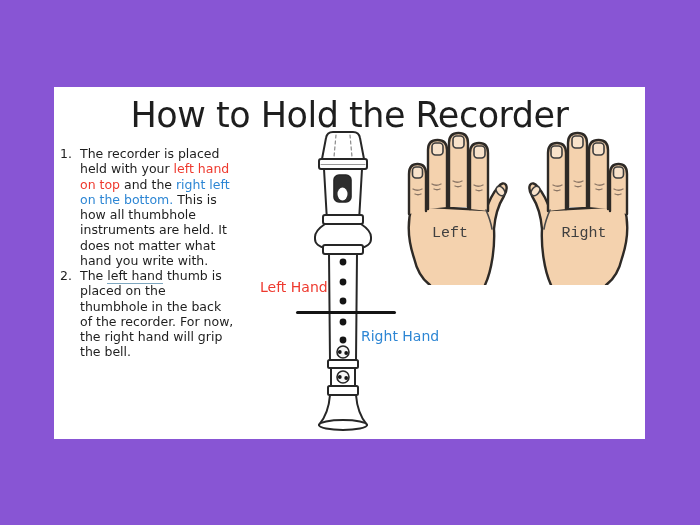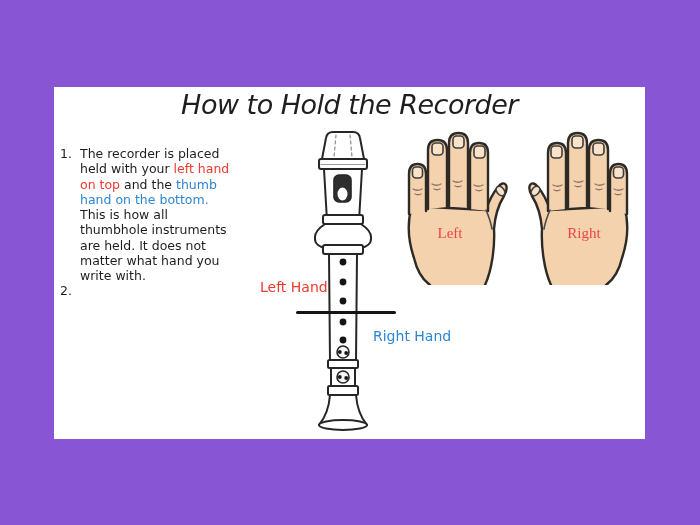--- a/index.html
+++ b/index.html
@@ -20,27 +20,26 @@
     overflow: hidden;
   }
   .slide {
     position: absolute;
     left: 54px; top: 87px;
     width: 591px; height: 352px;
     background: var(--slide-bg);
   }
   .slide-title {
     position: absolute;
-    top: 2px; left: 0; width: 100%;
+    top: 8px; left: 0; width: 100%;
     text-align: center;
-    font-size: 27px;
+    font-size: 35px;
     letter-spacing: -0.5px;
     color: var(--text);
     white-space: nowrap;
-    font-style: italic;
   }
   .instruction-list {
     position: absolute;
     left: 4px; top: 59px;
     width: 176px;
     font-size: 12.5px;
     line-height: 1.22;
     color: var(--text);
   }
   .list-item { display: flex; }
@@ -67,55 +66,56 @@
   }
   .left-hand-label {
     position: absolute;
     left: 206px; top: 192px;
     font-size: 14px;
     color: var(--red-accent);
     white-space: nowrap;
   }
   .right-hand-label {
     position: absolute;
-    left: 319px; top: 241px;
+    left: 307px; top: 241px;
     font-size: 14px;
     color: var(--blue-accent);
     white-space: nowrap;
   }
   .hands-figure {
     position: absolute;
     left: 348px; top: 43px;
     width: 243px; height: 155px;
   }
   .hand-name {
     position: absolute;
     width: 70px;
     text-align: center;
     font-size: 15px;
-    color: #ef4444;
-    font-family: Liberation Serif, serif;
+    color: #404040;
+    font-family: Liberation Mono, monospace;
   }
   .hand-name.left { left: 361px; top: 138px; }
   .hand-name.right { left: 495px; top: 138px; }
 </style>
 </head>
 <body>
 
 <div class="slide">
 
   <div class="slide-title">How to Hold the Recorder</div>
 
   <div class="instruction-list">
     <div class="list-item">
       <div class="item-number">1.</div>
-      <div class="item-text"><span>The recorder is placed held with your </span><span class="seg-red">left hand on top</span><span> and the </span><span class="seg-blue">thumb hand on the bottom.</span><span> This is how all thumbhole instruments are held. It does not matter what hand you write with.</span></div>
+      <div class="item-text"><span>The recorder is placed held with your </span><span class="seg-red">left hand on top</span><span> and the </span><span class="seg-blue">right left on the bottom.</span><span> This is how all thumbhole instruments are held. It does not matter what hand you write with.</span></div>
     </div>
     <div class="list-item">
       <div class="item-number">2.</div>
+      <div class="item-text"><span>The </span><span class="seg-underline">left hand</span><span> thumb is placed on the thumbhole in the back of the recorder. For now, the right hand will grip the bell.</span></div>
     </div>
   </div>
 
   <svg class="recorder-figure" viewBox="0 0 114 306" xmlns="http://www.w3.org/2000/svg">
     <g stroke="#262626" stroke-width="2" fill="#ffffff" stroke-linejoin="round" stroke-linecap="round">
       <path d="M34,31 L38,10 Q39,4 45,4 L65,4 Q71,4 72,10 L76,31 Z"></path>
       <path d="M48,7 L46,29 M62,7 L64,29" stroke-dasharray="3,3" stroke-width="1.2" stroke="#8a8a8a" fill="none"></path>
       <rect x="31" y="31" width="48" height="10" rx="2"></rect>
       <path d="M33,36.5 L77,36.5" stroke-width="1" stroke="#9a9a9a" fill="none"></path>
       <path d="M36,41 L74,41 L71,93 L39,93 Z"></path>

